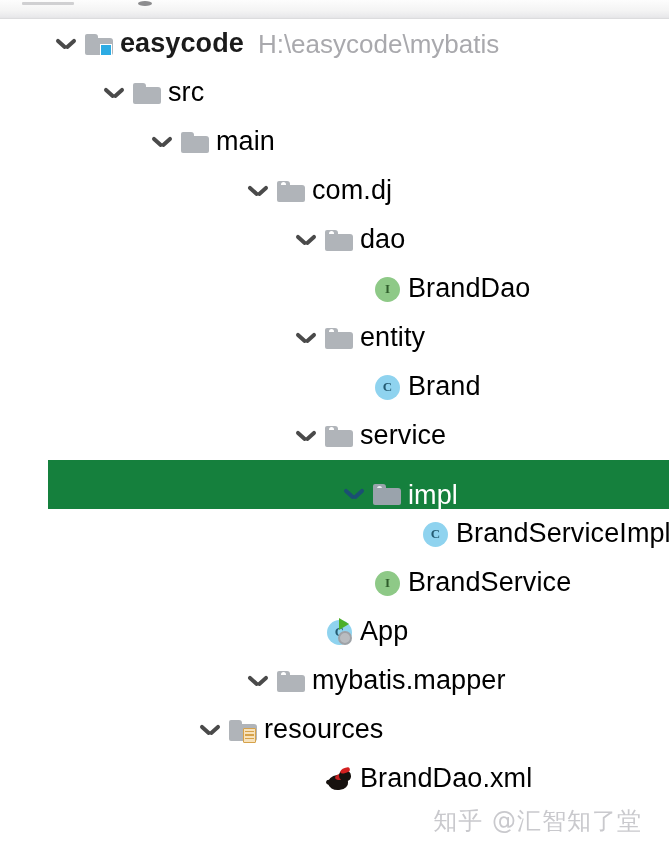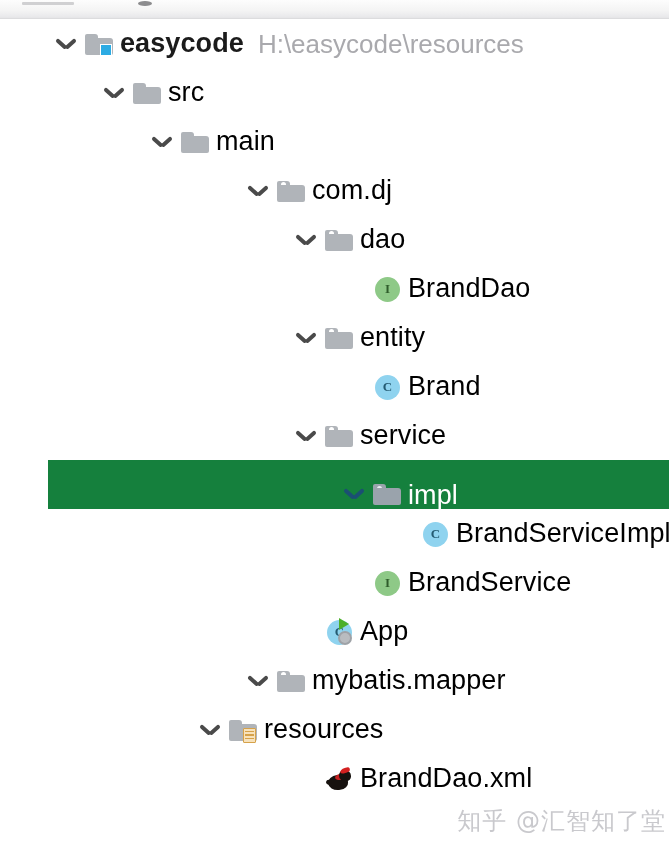--- a/index.html
+++ b/index.html
@@ -250,21 +250,21 @@
   .path {
     font-size: 26px;
     color: #a9a9ad;
     margin-left: 14px;
     line-height: 1;
   }
 
   
   .watermark {
     position: absolute;
-    right: 3px; bottom: 16px;
+    right: 27px; bottom: 16px;
     font-size: 24px;
     color: #c9c9cd;
     letter-spacing: 1px;
     pointer-events: none;
     font-family: "DejaVu Sans", sans-serif;
   }
 </style>
 </head>
 <body>
 
@@ -281,21 +281,21 @@
         <span class="indent" style="width: 4px;"></span>
         <span class="chev"></span>
         <span class="icon">
           <span class="folder">
             <span class="tab"></span>
             <span class="body"></span>
           </span>
           <span class="badge-module"></span>
         </span>
         <span class="label bold">easycode</span>
-        <span class="path">H:\easycode\resources</span>
+        <span class="path">H:\easycode\mybatis</span>
       </div>
       <div class="row">
         <span class="indent" style="width: 52px;"></span>
         <span class="chev"></span>
         <span class="icon">
           <span class="folder">
             <span class="tab"></span>
             <span class="body"></span>
           </span>
         </span>

